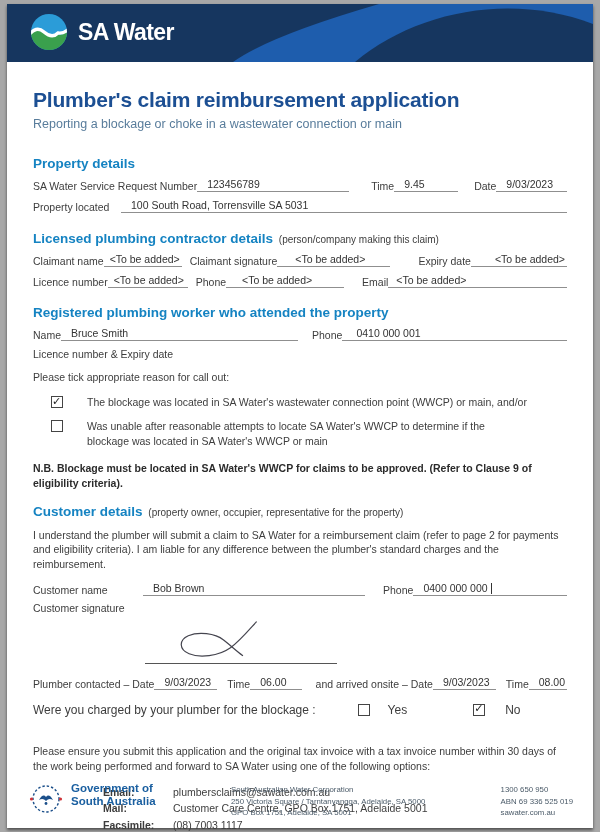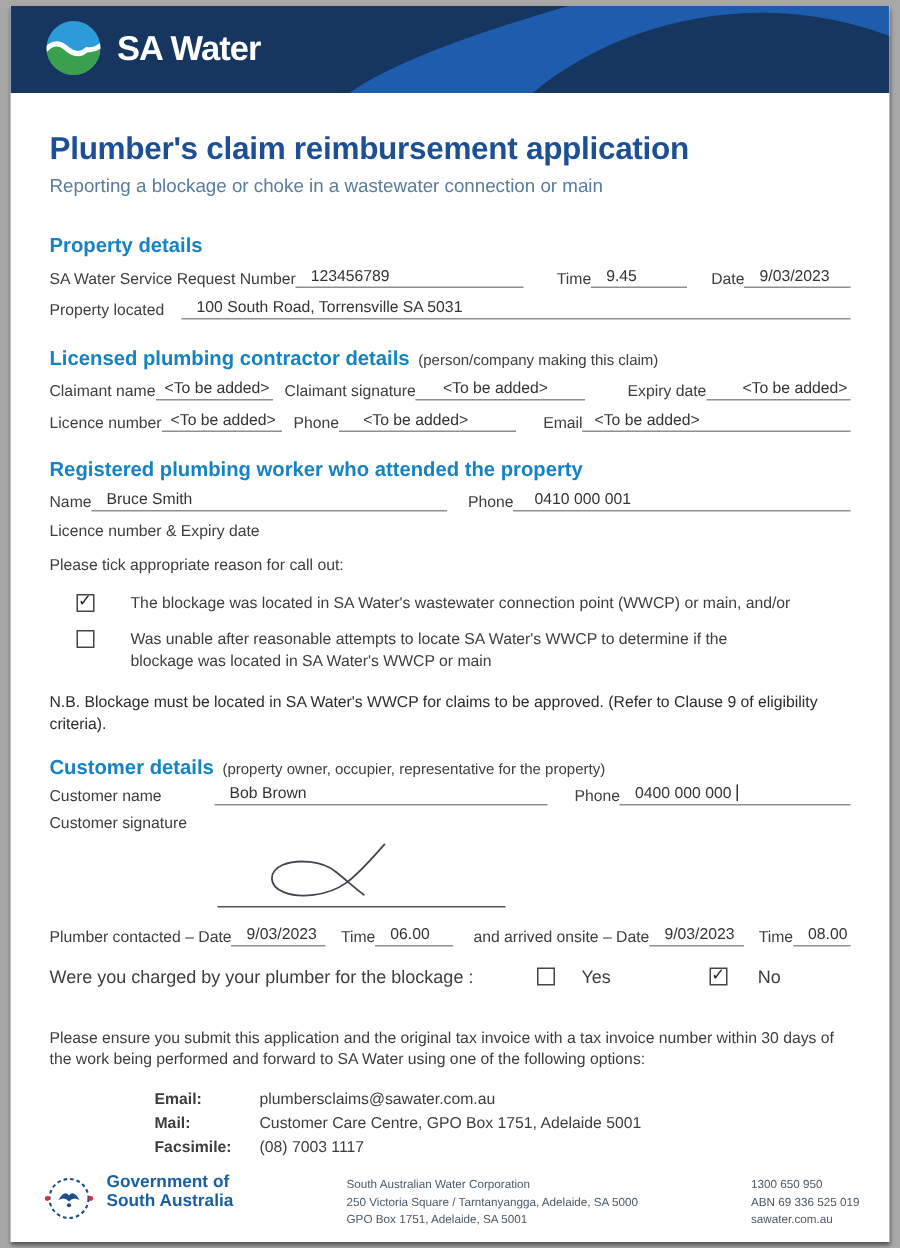--- a/index.html
+++ b/index.html
@@ -23,21 +23,21 @@
   h1{color:#1c4f93;font-size:21px;margin:26px 0 0;letter-spacing:-0.2px;}
   .subtitle{color:#587c9b;font-size:12.5px;margin-top:5px;}
   h2{color:#1583c2;font-size:13.5px;font-weight:700;margin:0;}
   h2 .note{color:#3d3d3d;font-weight:400;font-size:10px;margin-left:2px;}
   .sec{margin-top:16px;}
   .row{display:flex;align-items:flex-end;font-size:10.5px;color:#3d3d3d;margin-top:7px;}
   .lbl{white-space:nowrap;}
   .fld{border-bottom:1px solid #8f8f8f;padding:0 2px 1px 10px;color:#333;white-space:nowrap;}
   .grow{flex:1;}
   .small-p{font-size:10.5px;line-height:1.4;margin-top:9px;}
-  .bold{font-weight:400;color:#2b2b2b;}
+  .bold{font-weight:700;color:#2b2b2b;}
   .cb{display:inline-block;width:10px;height:10px;border:1px solid #444;background:#fff;position:relative;flex:none;}
   .cb.checked::after{content:"✓";position:absolute;left:0;top:-3px;font-size:11px;color:#222;}
   .reason{display:flex;font-size:10.5px;line-height:1.4;margin-top:9px;}
   .reason .cb{margin-left:18px;margin-top:1px;}
   .reason .txt{margin-left:24px;max-width:440px;}
   .sig-wrap{margin-top:2px;height:48px;position:relative;}
   .sig-line{position:absolute;left:112px;bottom:0;width:192px;border-bottom:1px solid #555;}
   .sig-svg{position:absolute;left:132px;bottom:3px;}
   .charged{display:flex;align-items:center;font-size:12px;margin-top:13px;}
   .opt-row{display:flex;font-size:10.5px;line-height:1.55;}
@@ -139,20 +139,21 @@
       <div class="reason">
         <span class="cb"></span>
         <span class="txt">Was unable after reasonable attempts to locate SA Water's WWCP to determine if the blockage was located in SA Water's WWCP or main</span>
       </div>
 
       <p class="small-p bold" style="margin-top:13px;">N.B. Blockage must be located in SA Water's WWCP for claims to be approved. (Refer to Clause 9 of eligibility criteria).</p>
     </div>
 
     <div class="sec" style="margin-top:13px;">
       <h2><span>Customer details</span> <span class="note">(property owner, occupier, representative for the property)</span></h2>
+      <p class="small-p">I understand the plumber will submit a claim to SA Water for a reimbursement claim (refer to page 2 for payments and eligibility criteria). I am liable for any difference between the plumber's standard charges and the reimbursement.</p>
       <div class="row" style="margin-top:4px;">
         <span class="lbl" style="width:110px;">Customer name</span>
         <span class="fld" style="width:210px;">Bob Brown</span>
         <span class="lbl" style="margin-left:18px;">Phone</span>
         <span class="fld grow"><span>0400 000 000</span><span class="caret"></span></span>
       </div>
       <div class="row" style="margin-top:6px;">
         <span class="lbl">Customer signature</span>
       </div>
       <div class="sig-wrap">

